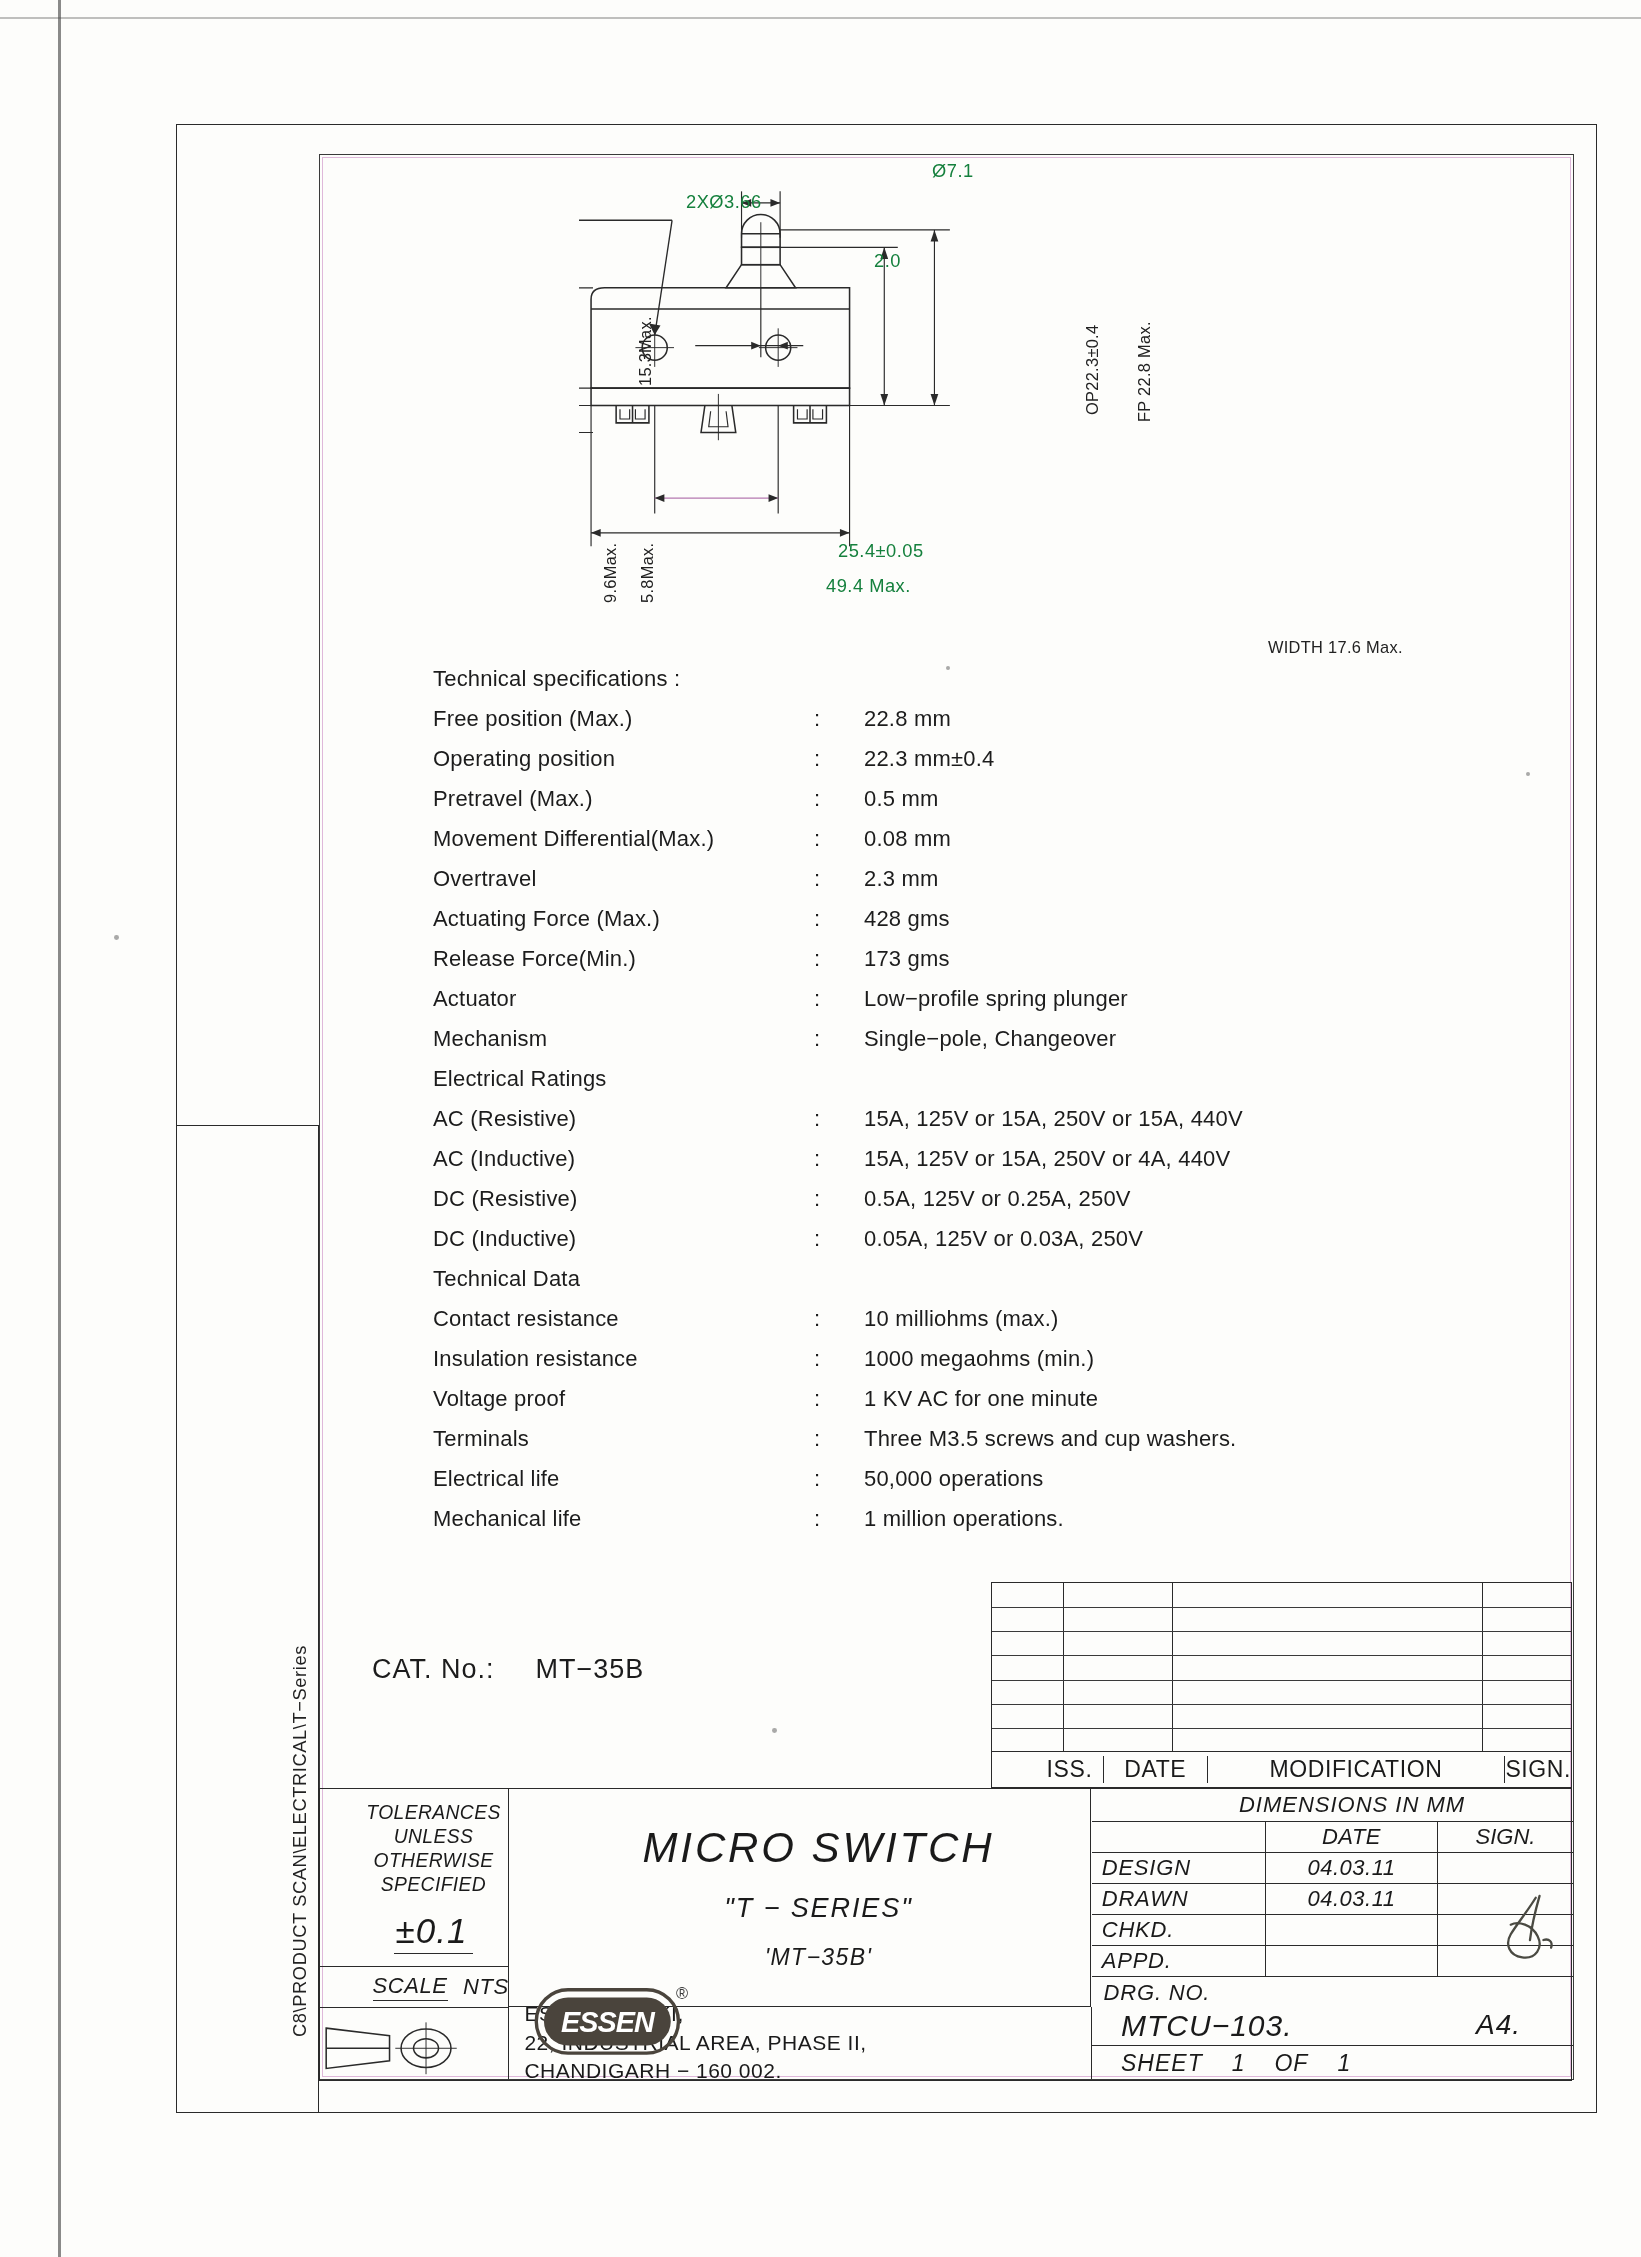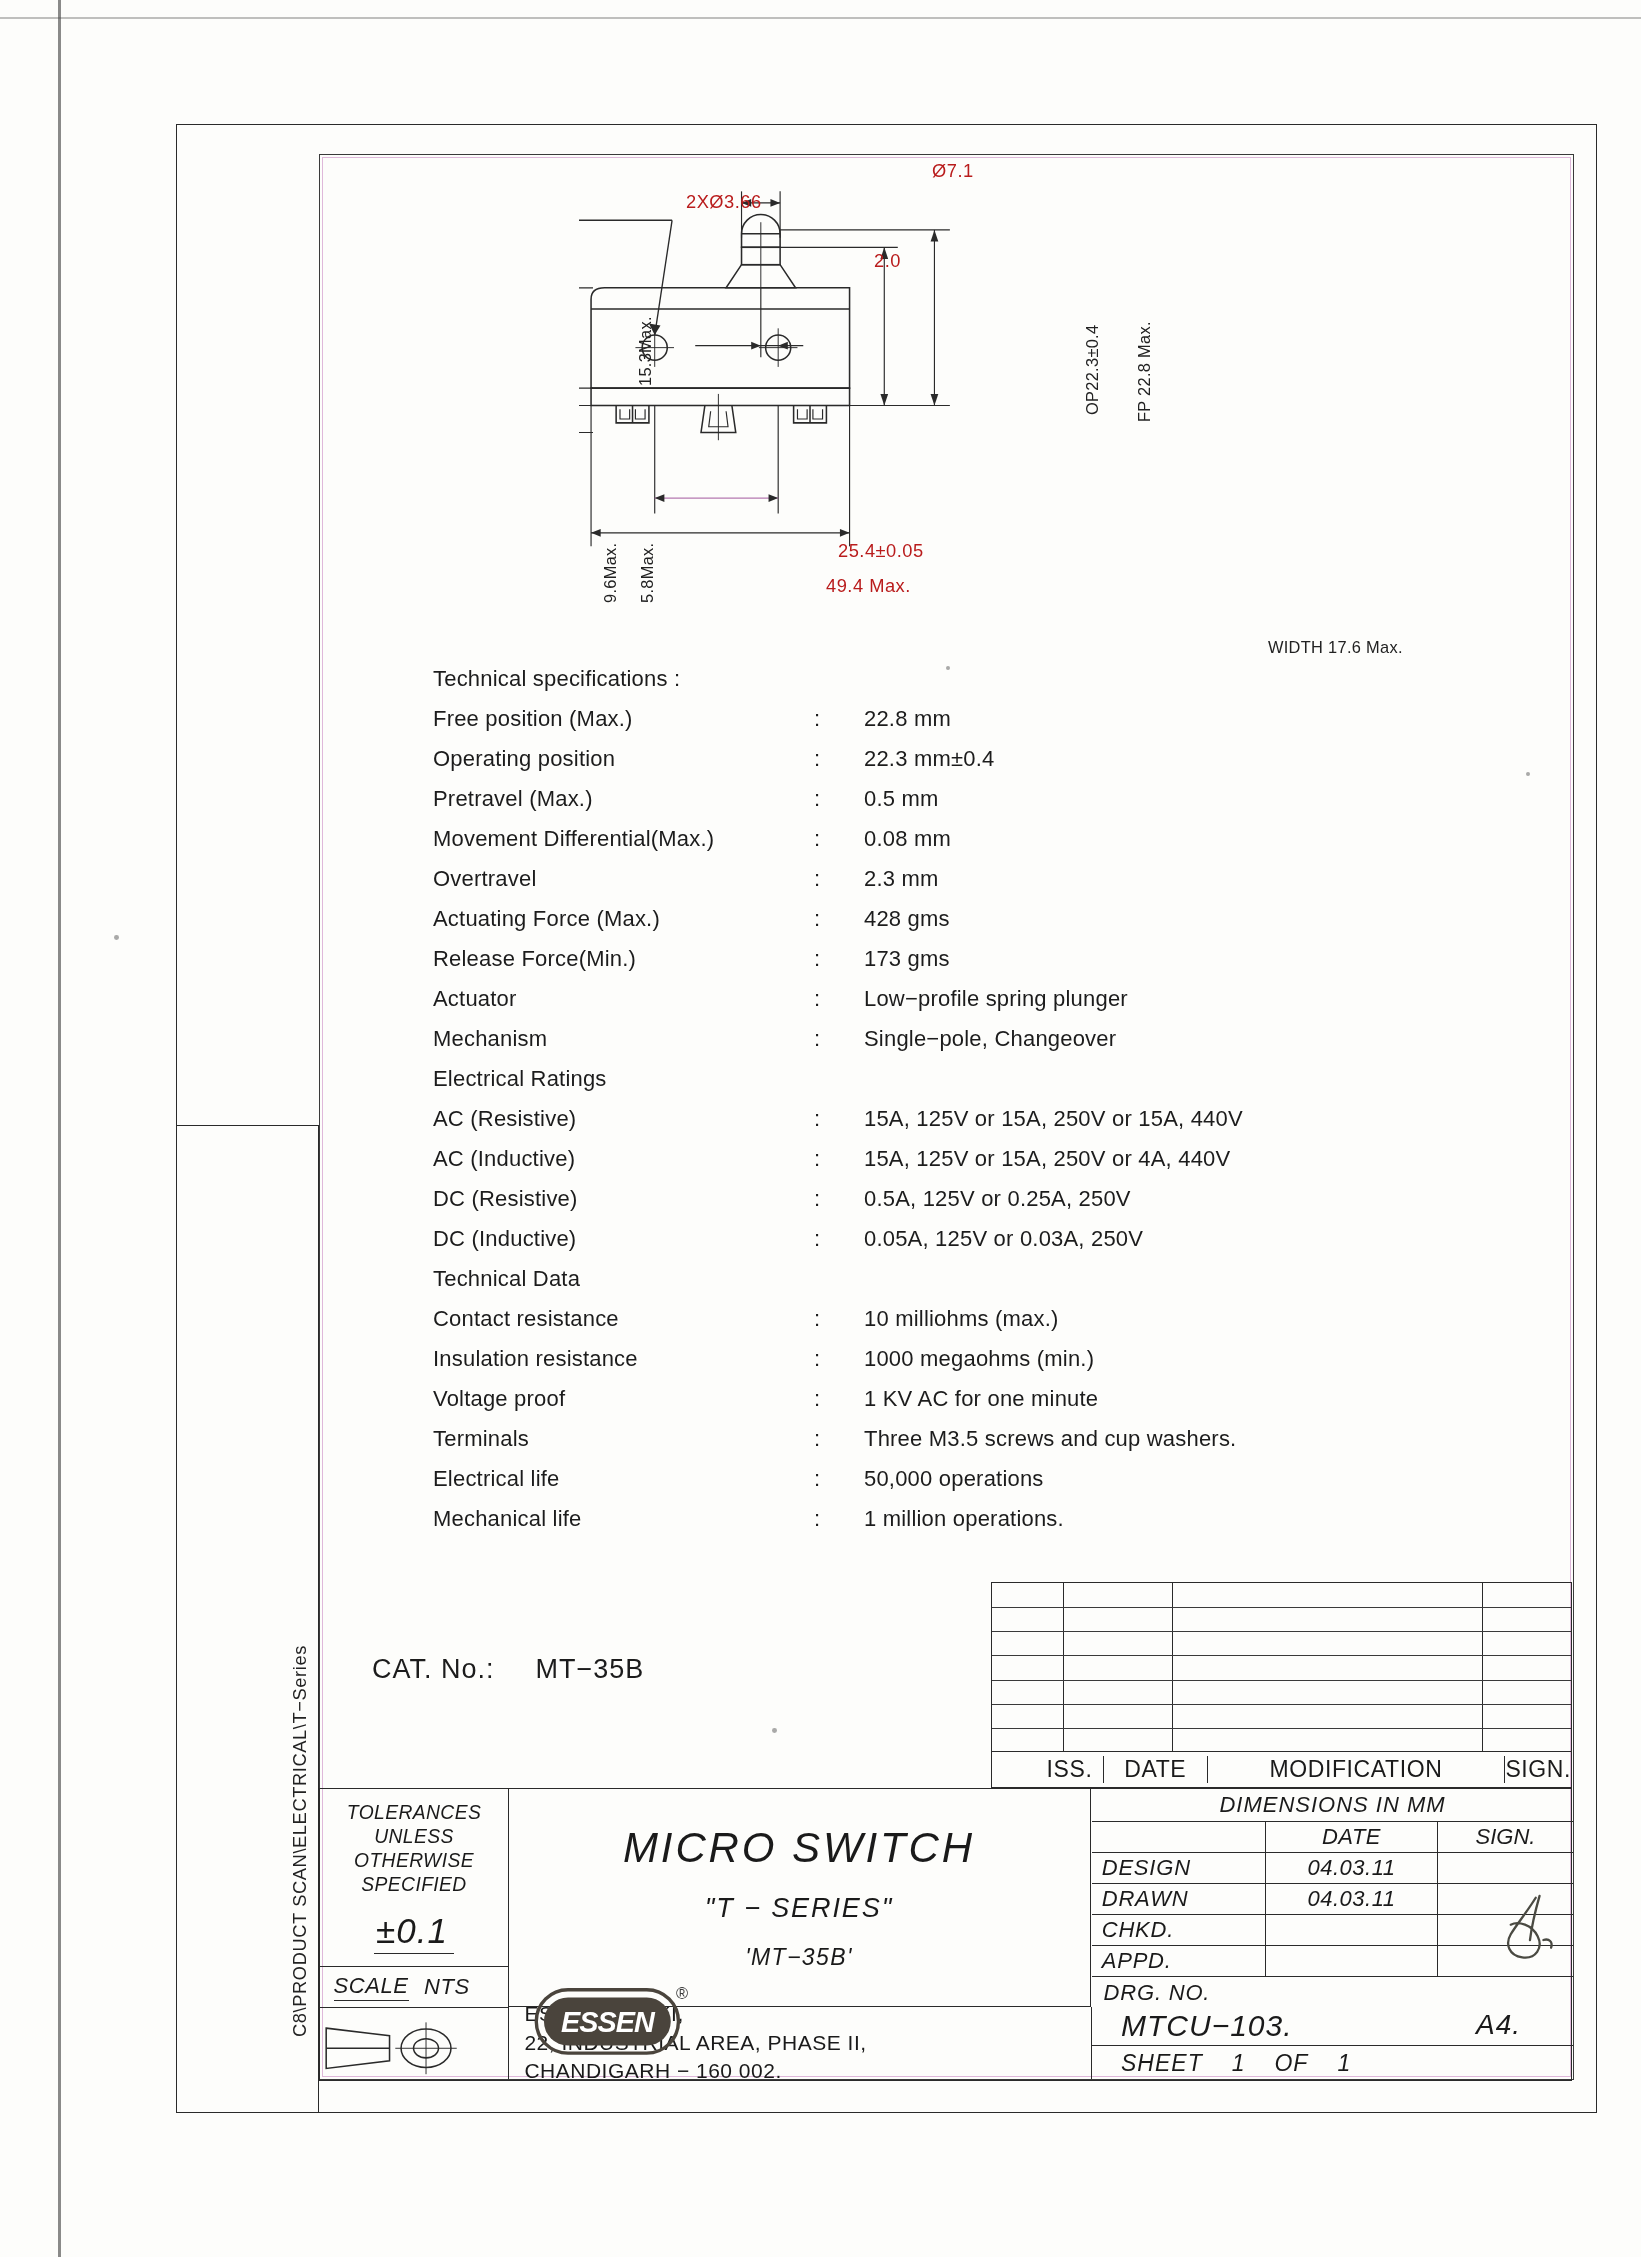--- a/index.html
+++ b/index.html
@@ -49,21 +49,21 @@
   }
   .frame-tab {
     position: absolute; left: 176px; top: 1125px;
     width: 143px; height: 988px;
     border-right: 1.9px solid #2a2a2a;
     border-top: 1.9px solid #2a2a2a;
   }
 
   
   .t { position: absolute; white-space: nowrap; line-height: 1; }
-  .dim { font-size: 18.3px; letter-spacing: 0.5px; color: #b91c1c; }
+  .dim { font-size: 18.3px; letter-spacing: 0.5px; color: #15803d; }
   .dim-sm { font-size: 16.4px; letter-spacing: 0.3px; color: #222; }
   .vert { transform-origin: 0 0; transform: rotate(-90deg); }
 
   
   #switch-svg { position: absolute; left: 579px; top: 174px; }
 
   
   #specs {
     position: absolute; left: 433px; top: 666px;
     font-size: 22px; color: #1c1c1c;
@@ -103,21 +103,21 @@
 
   
   #title-block {
     position: absolute; left: 319px; top: 1788px;
     width: 1253px; height: 293px;
     border: 1.5px solid #2a2a2a;
     font-style: italic;
   }
   .tb-cell { position: absolute; }
   .tb-border-r { border-right: 1.4px solid #2a2a2a; }
-  .tb-border-b { border-bottom: 1.4px solid #2a2a2a; }
+  .tb-border-b { border-bottom: 1.4px solid #2a2a2a; padding-left: 39px; }
 
   #tol-cell {
     left: 0; top: 0; width: 189px; height: 178px;
     display: flex; flex-direction: column;
     align-items: center; justify-content: center;
     text-align: center; font-size: 19.3px; line-height: 1.25;
     letter-spacing: 0.4px;
   }
   #tol-val {
     font-size: 35px; margin-top: 11.6px;

